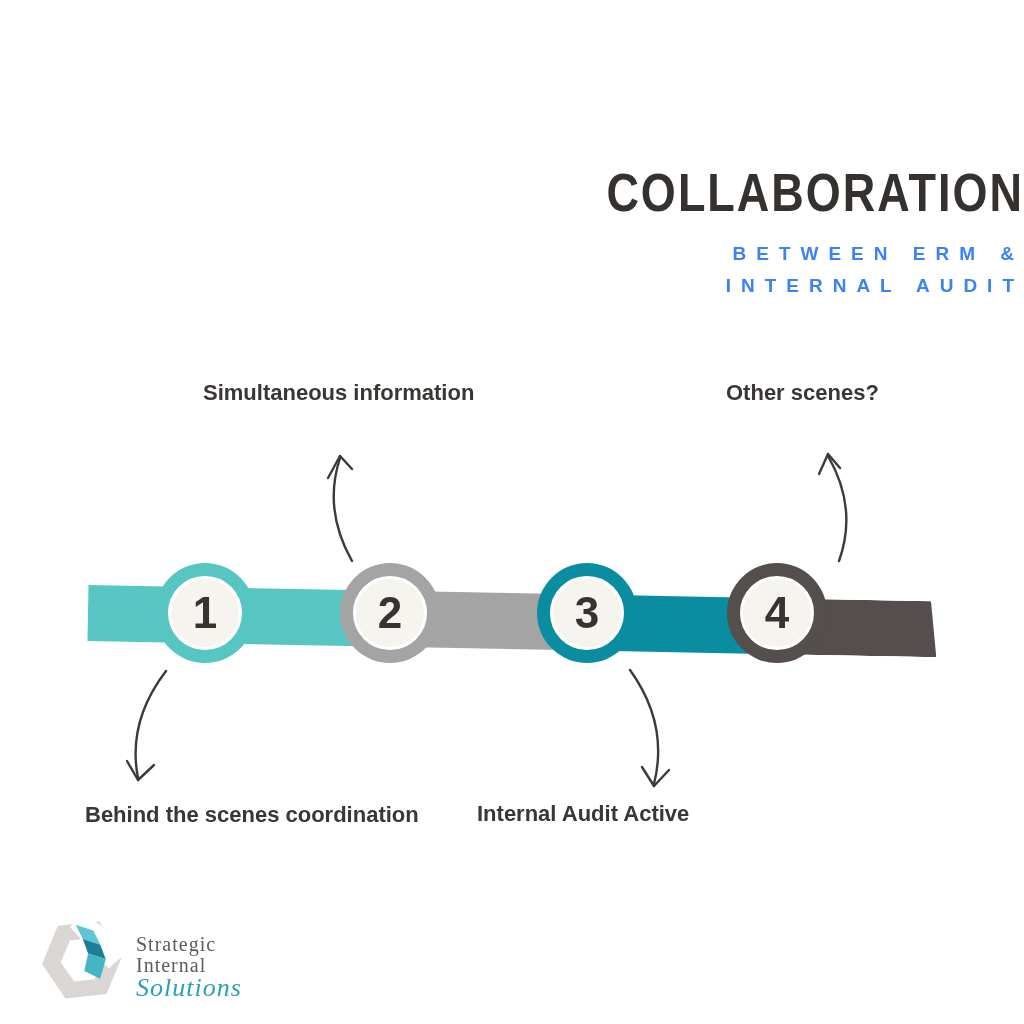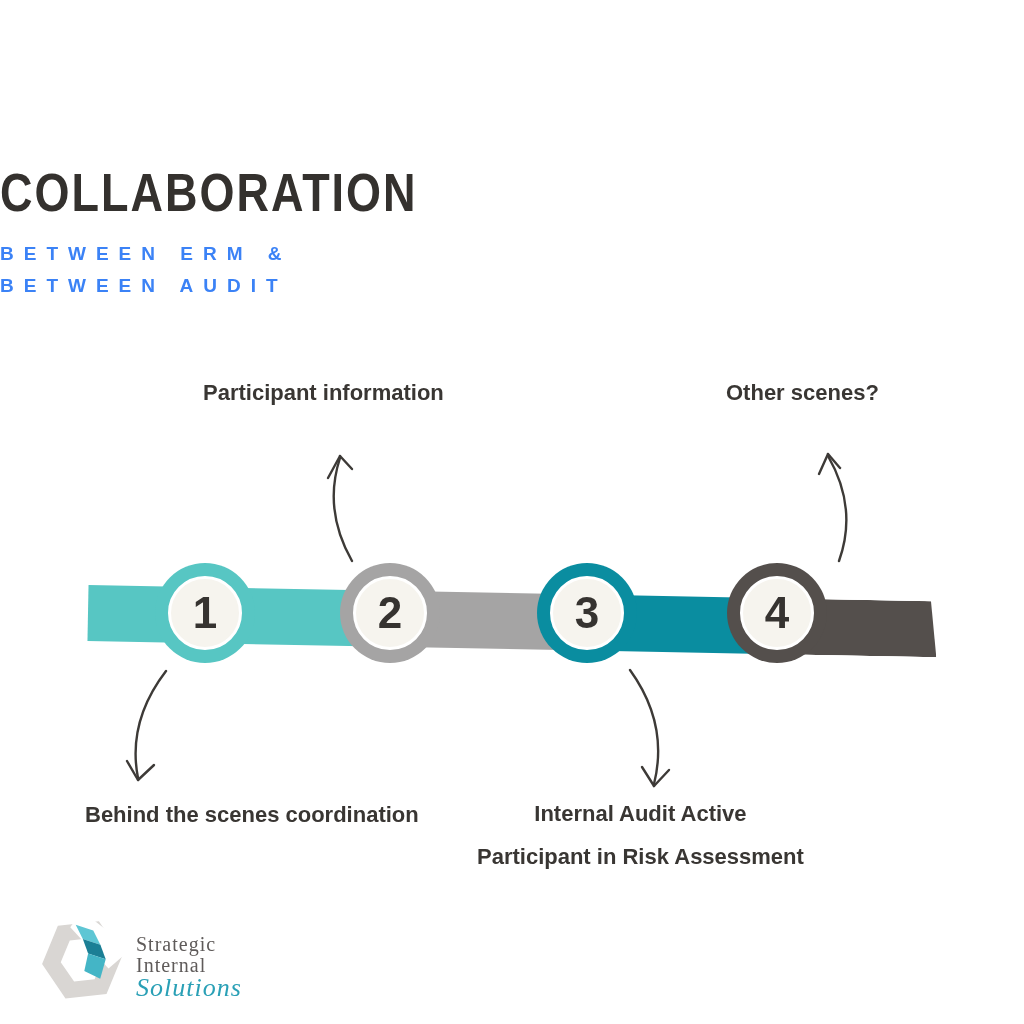--- a/index.html
+++ b/index.html
@@ -1,21 +1,21 @@
 <!DOCTYPE html>
 <html><head>
 <meta charset="utf-8">
 <style>
   html,body{margin:0;padding:0;}
   body{width:1024px;height:1024px;background:#ffffff;overflow:hidden;
        font-family:"Liberation Sans",sans-serif;color:#393633;}
   .canvas{position:relative;width:1024px;height:1024px;background:#ffffff;}
 
   
-  .title-block{position:absolute;left:0;top:163px;width:1024px;text-align:left;}
+  .title-block{position:absolute;left:0;top:163px;width:1024px;text-align:right;}
   .title-block h1{margin:0;font-size:45px;font-weight:bold;color:#34312e;
        letter-spacing:2px;transform:scaleY(1.18);transform-origin:center top;}
   .subtitle{margin-top:10px;font-size:19px;font-weight:bold;color:#3b82f6;
        letter-spacing:10px;}
   .subtitle.first{margin-top:28px;}
 
   
   .band{position:absolute;left:88px;top:585px;width:849px;height:56px;
         display:flex;transform:rotate(1.1deg);transform-origin:0 50%;}
   .seg{height:56px;}
@@ -51,21 +51,21 @@
   .logo-text .l3{font-size:26px;font-style:italic;color:#2aa0b6;line-height:23px;letter-spacing:1px;}
 </style>
 </head>
 <body>
 
 <div class="canvas">
 
   <header class="title-block">
     <h1>COLLABORATION</h1>
     <div class="subtitle first">BETWEEN ERM &amp;</div>
-    <div class="subtitle">BETWEEN AUDIT</div>
+    <div class="subtitle">INTERNAL AUDIT</div>
   </header>
 
   <svg class="arrows" viewBox="0 0 1024 1024">
     <g>
       <path d="M166,671 Q127,722 138,778"></path>
       <path d="M138,780 L127,761"></path>
       <path d="M138,780 L154,765"></path>
     </g>
     <g>
       <path d="M352,561 Q323,510 340,458"></path>
@@ -78,27 +78,26 @@
       <path d="M654,786 L669,770"></path>
     </g>
     <g>
       <path d="M839,561 Q858,508 828,456"></path>
       <path d="M828,454 L819,474"></path>
       <path d="M828,454 L840,468"></path>
     </g>
   </svg>
 
   <div class="lbl lbl-step2">
-    <div>Participant information</div>
+    <div>Simultaneous information</div>
   </div>
   <div class="lbl lbl-step4">Other scenes?</div>
   <div class="lbl lbl-step1">Behind the scenes coordination</div>
   <div class="lbl lbl-step3">
     <div>Internal Audit Active</div>
-    <div>Participant in Risk Assessment</div>
   </div>
 
   <div class="band">
     <div class="seg seg1"></div>
     <div class="seg seg2"></div>
     <div class="seg seg3"></div>
     <div class="seg seg4"></div>
   </div>
 
   <div class="step step1">

